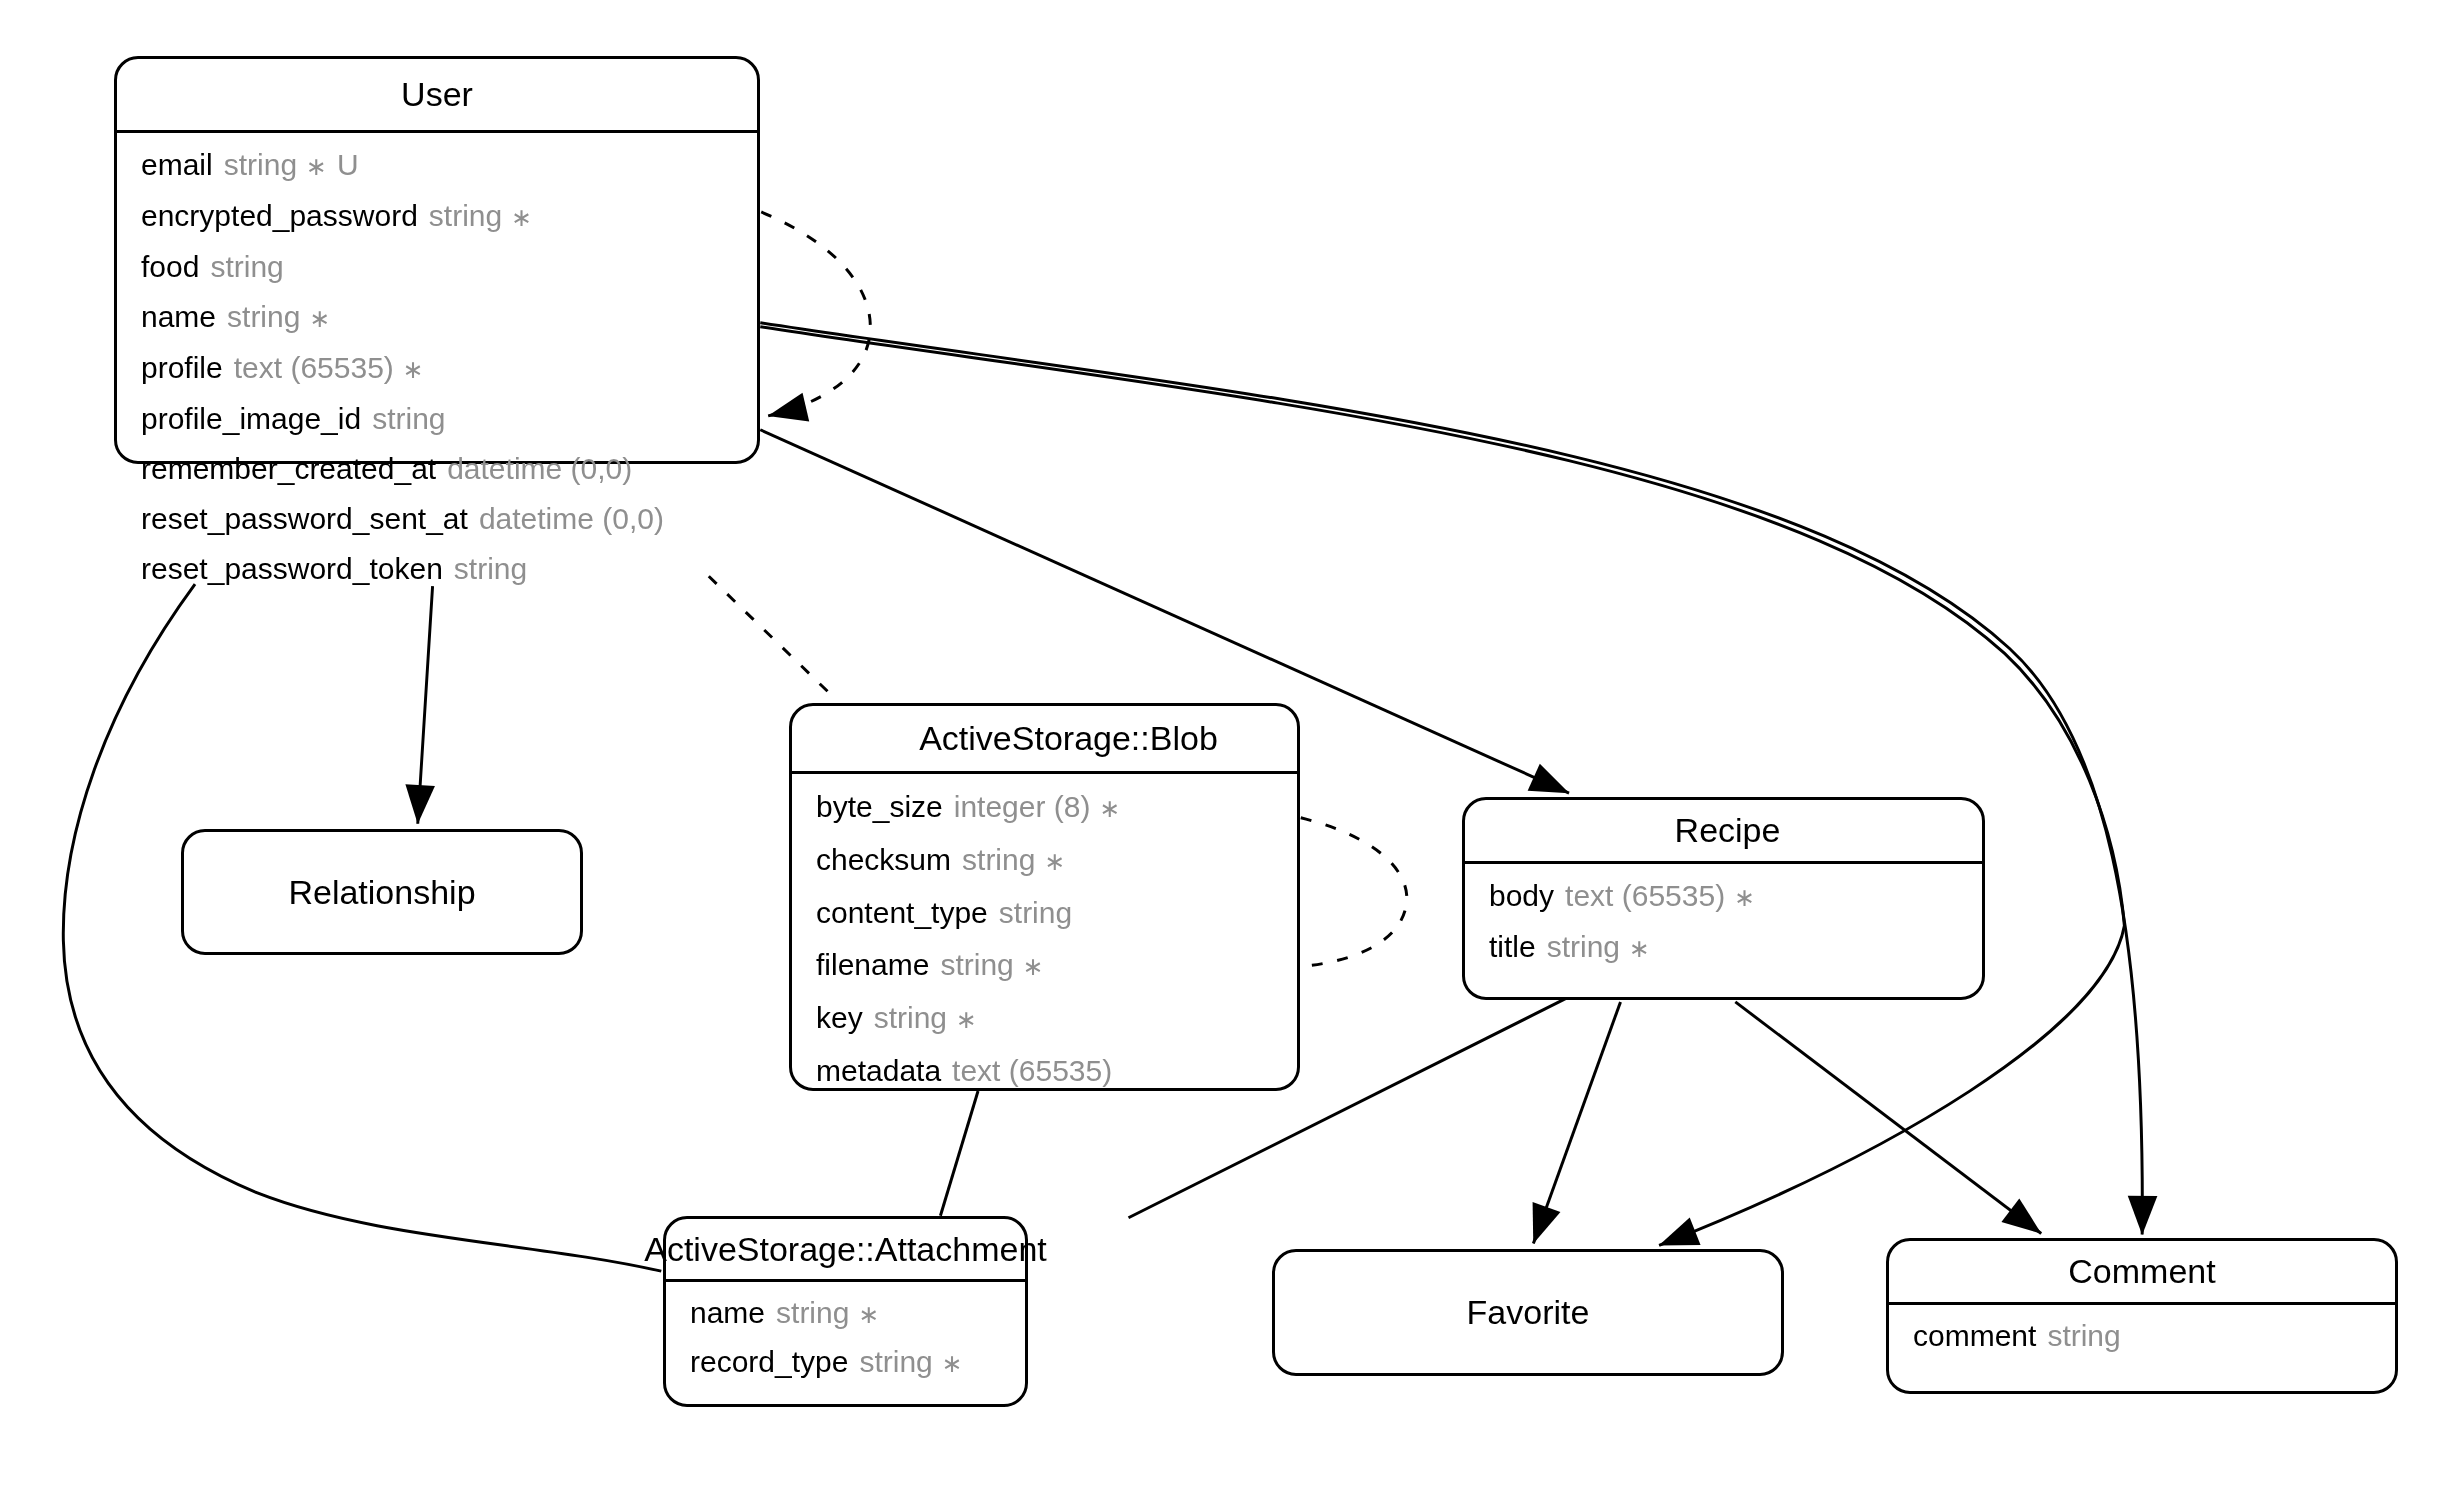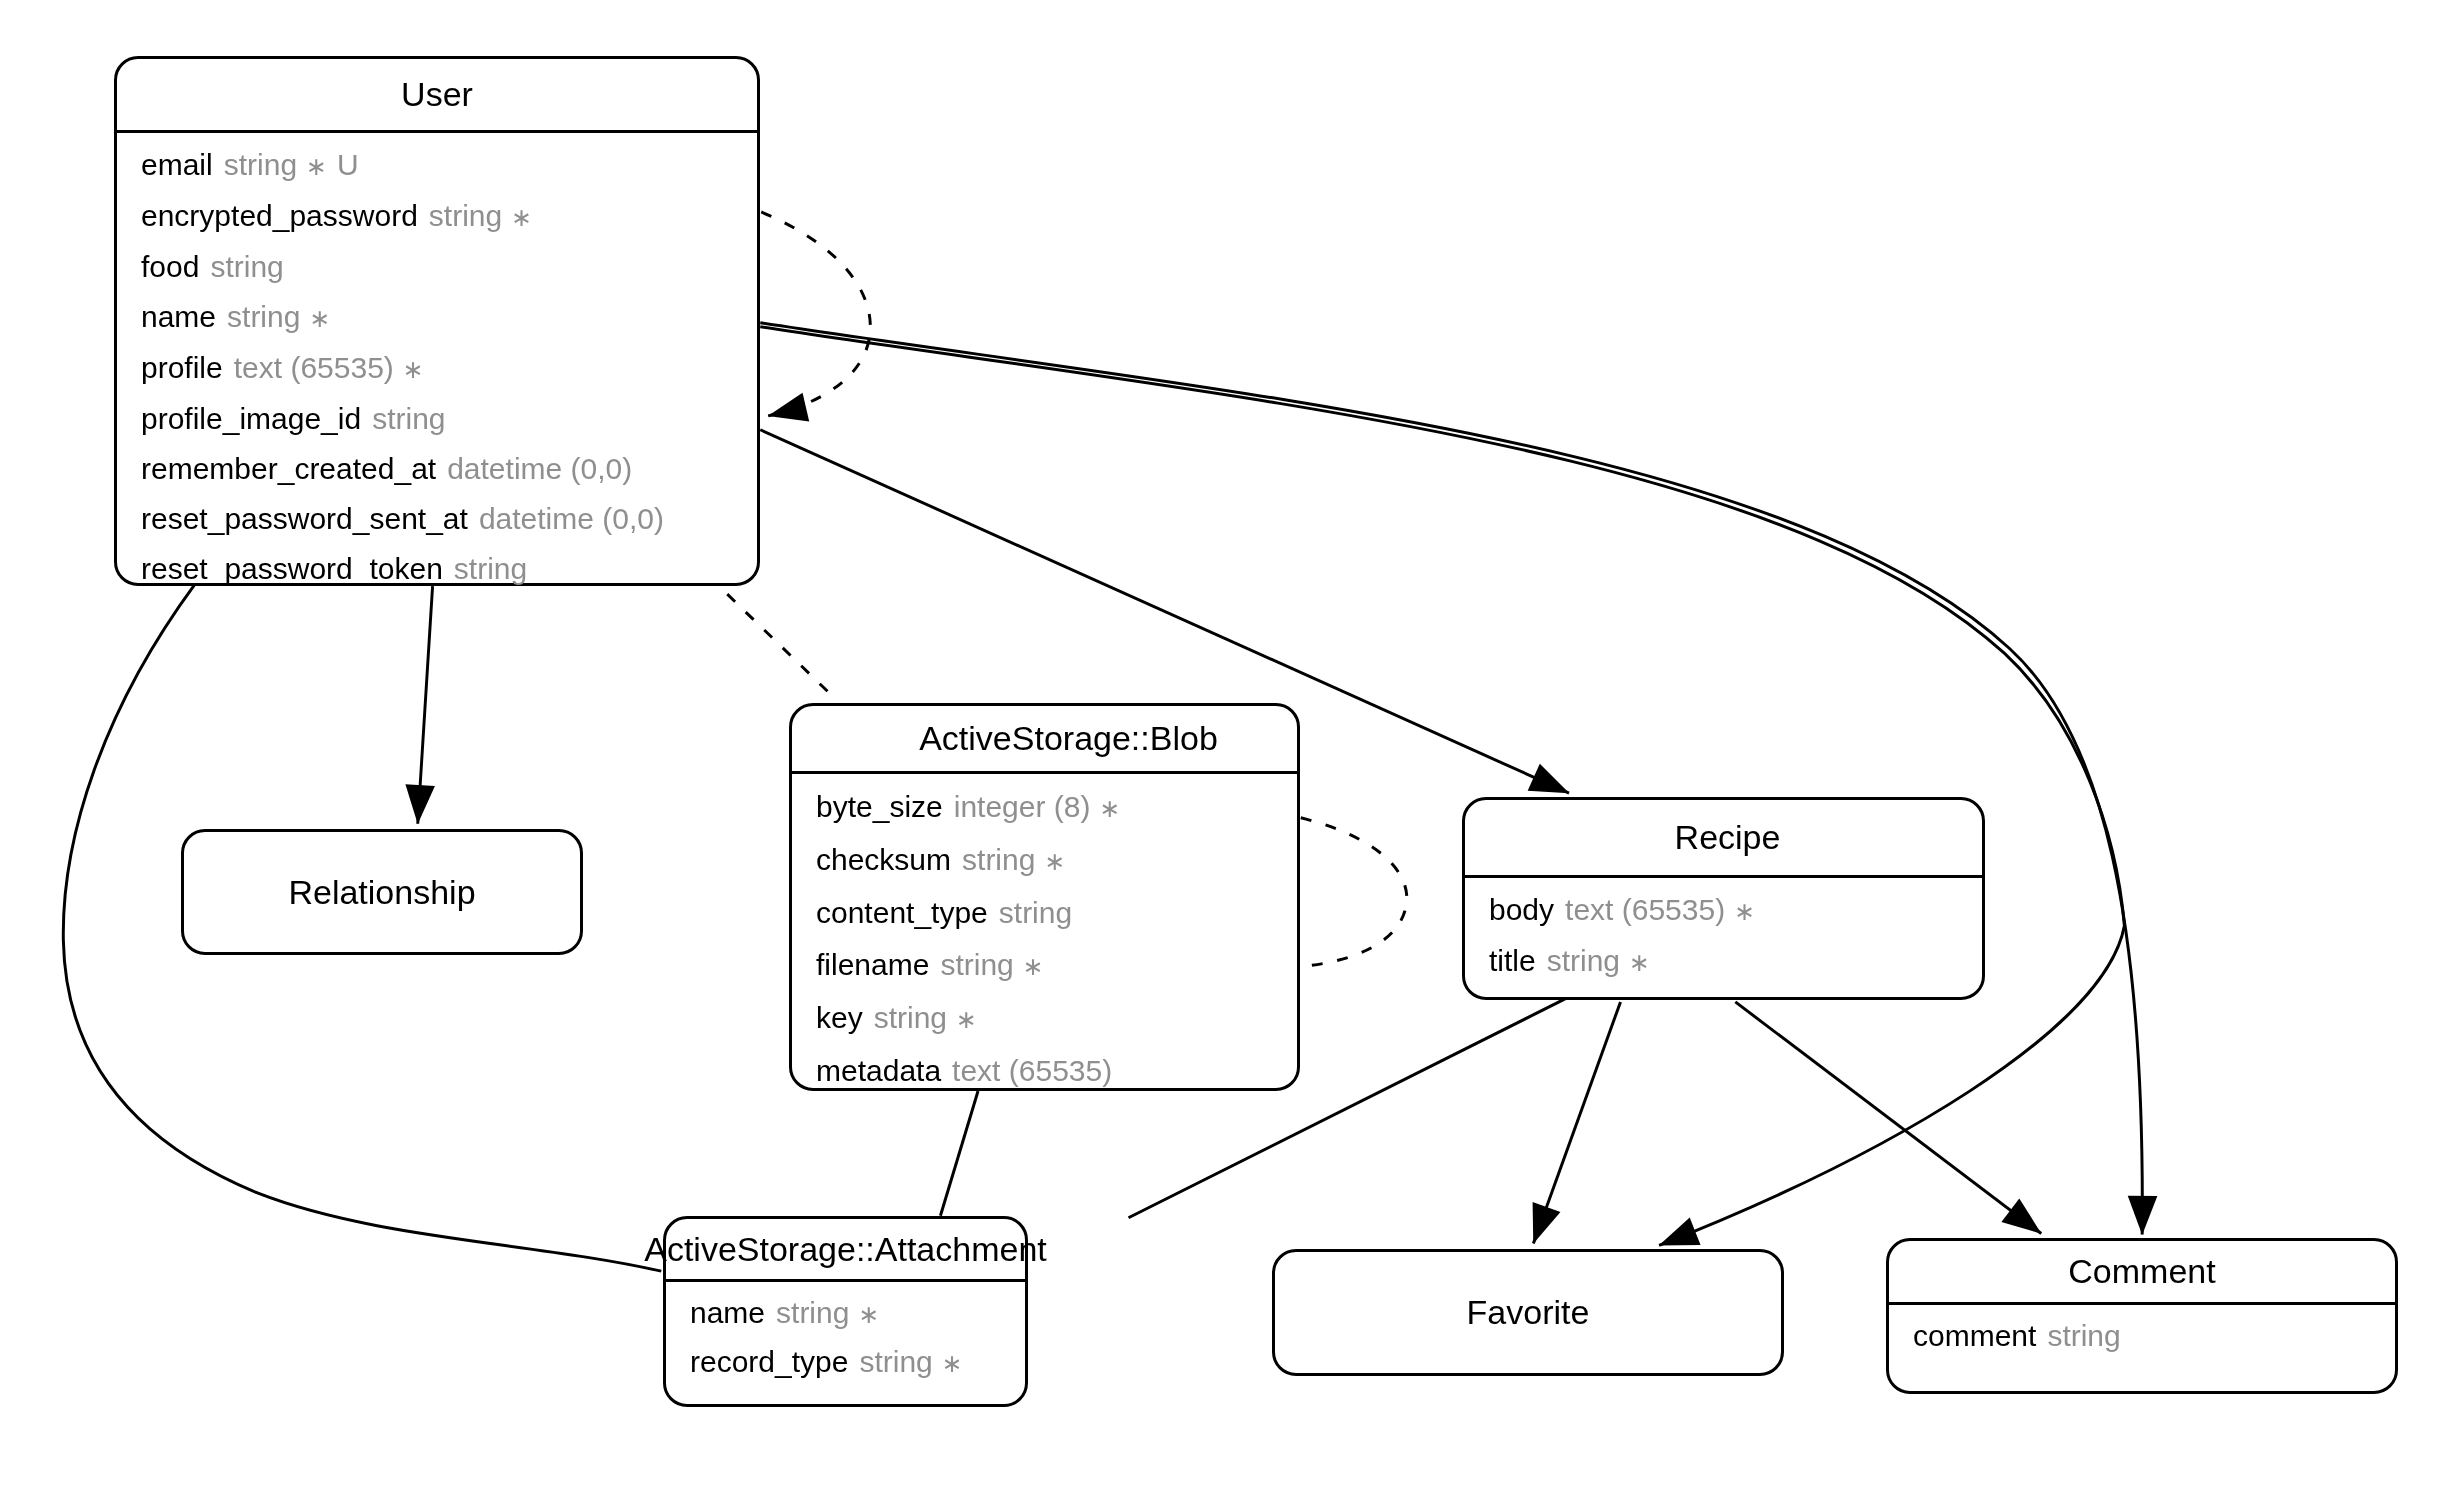--- a/index.html
+++ b/index.html
@@ -66,21 +66,21 @@
       <path d="M768,330 C1240,402 1795,450 2025,660 C2100,730 2138,840 2146,935 C2127,1040 1905,1168 1676,1258" fill="none" stroke="#000000" stroke-width="3" marker-end="url(#arrowhead)"></path>
       <path d="M197,590 C105,715 62,845 64,950 C66,1050 115,1145 260,1205 C380,1252 540,1255 668,1284" fill="none" stroke="#000000" stroke-width="3"></path>
       <path d="M1637,1012 L1549,1256" fill="none" stroke="#000000" stroke-width="3" marker-end="url(#arrowhead)"></path>
       <path d="M1753,1012 L2062,1246" fill="none" stroke="#000000" stroke-width="3" marker-end="url(#arrowhead)"></path>
       <path d="M1583,1008 L1140,1230" fill="none" stroke="#000000" stroke-width="3"></path>
       <path d="M988,1102 L950,1228" fill="none" stroke="#000000" stroke-width="3"></path>
       <path d="M769,214 C850,248 882,295 879,335 C876,378 832,407 776,420" fill="none" stroke="#000000" stroke-width="3" stroke-dasharray="11 15" marker-end="url(#arrowhead)"></path>
       <path d="M716,582 L844,706" fill="none" stroke="#000000" stroke-width="3" stroke-dasharray="11 15"></path>
       <path d="M1314,826 C1395,846 1428,884 1420,917 C1412,953 1366,971 1317,976" fill="none" stroke="#000000" stroke-width="3" stroke-dasharray="11 15"></path>
     </svg>
-<div class="entity" style="left: 114px; top: 56px; width: 646px; height: 530px;">
+<div class="entity" style="left: 114px; top: 56px; width: 646px; height: 408px;">
       <div class="entity-header" style="height: 74px;">
         <span>User</span>
       </div>
       <div class="entity-body">
         <div class="row" style="line-height: 50px;"><span class="fname">email</span><span class="ftype">string</span><span class="mark-ast">∗</span><span class="mark-u">U</span></div>
         <div class="row" style="line-height: 50px;"><span class="fname">encrypted_password</span><span class="ftype">string</span><span class="mark-ast">∗</span></div>
         <div class="row" style="line-height: 50px;"><span class="fname">food</span><span class="ftype">string</span></div>
         <div class="row" style="line-height: 50px;"><span class="fname">name</span><span class="ftype">string</span><span class="mark-ast">∗</span></div>
         <div class="row" style="line-height: 50px;"><span class="fname">profile</span><span class="ftype">text (65535)</span><span class="mark-ast">∗</span></div>
         <div class="row" style="line-height: 50px;"><span class="fname">profile_image_id</span><span class="ftype">string</span></div>
@@ -101,21 +101,21 @@
       <div class="entity-body">
         <div class="row" style="line-height: 52px;"><span class="fname">byte_size</span><span class="ftype">integer (8)</span><span class="mark-ast">∗</span></div>
         <div class="row" style="line-height: 52px;"><span class="fname">checksum</span><span class="ftype">string</span><span class="mark-ast">∗</span></div>
         <div class="row" style="line-height: 52px;"><span class="fname">content_type</span><span class="ftype">string</span></div>
         <div class="row" style="line-height: 52px;"><span class="fname">filename</span><span class="ftype">string</span><span class="mark-ast">∗</span></div>
         <div class="row" style="line-height: 52px;"><span class="fname">key</span><span class="ftype">string</span><span class="mark-ast">∗</span></div>
         <div class="row" style="line-height: 52px;"><span class="fname">metadata</span><span class="ftype">text (65535)</span></div>
       </div>
     </div>
     <div class="entity" style="left: 1462px; top: 797px; width: 523px; height: 203px;">
-      <div class="entity-header" style="height: 78px; padding-left: 8px;">
+      <div class="entity-header" style="height: 64px; padding-left: 8px;">
         <span>Recipe</span>
       </div>
       <div class="entity-body">
         <div class="row" style="line-height: 49px;"><span class="fname">body</span><span class="ftype">text (65535)</span><span class="mark-ast">∗</span></div>
         <div class="row" style="line-height: 49px;"><span class="fname">title</span><span class="ftype">string</span><span class="mark-ast">∗</span></div>
       </div>
     </div>
     <div class="entity" style="left: 663px; top: 1216px; width: 365px; height: 191px;">
       <div class="entity-header" style="height: 63px;">
         <span>ActiveStorage::Attachment</span>

